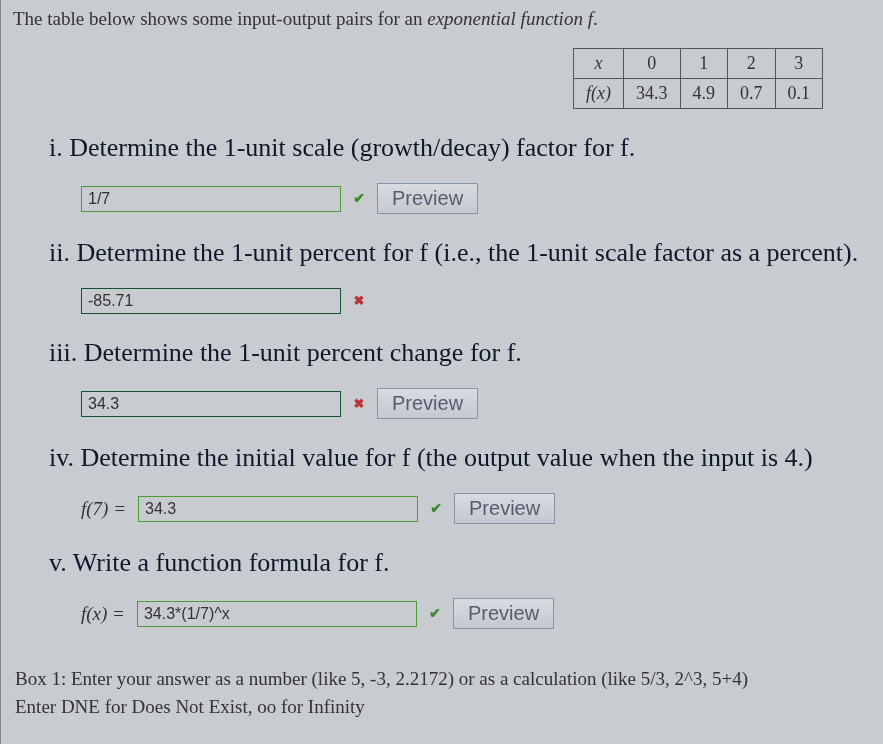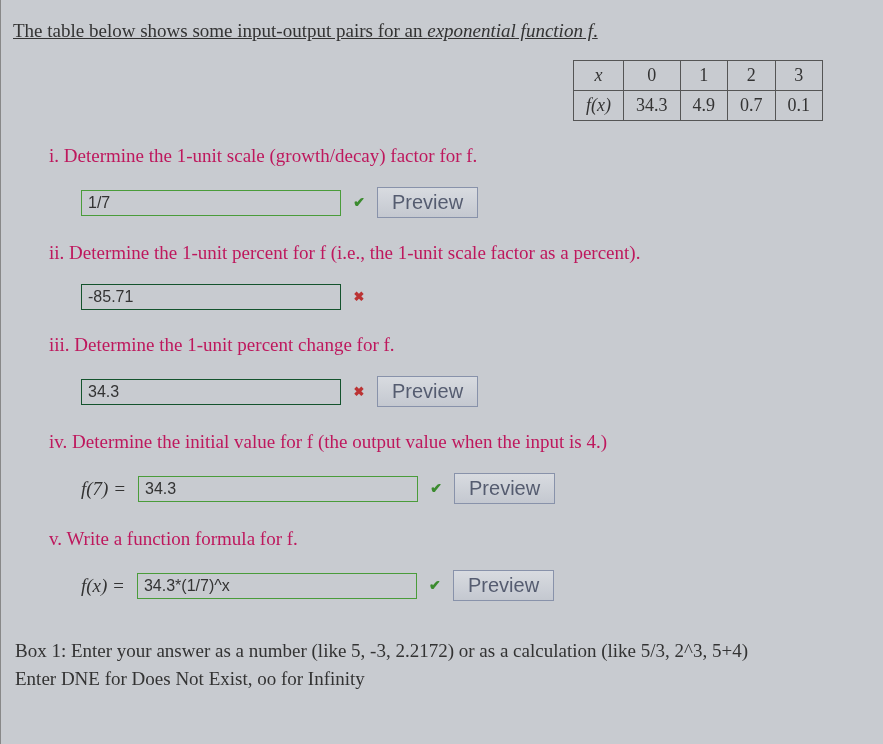--- a/index.html
+++ b/index.html
@@ -15,23 +15,22 @@
   }
   .page {
     background: #c8cbd0;
     width: 883px;
     height: 744px;
     border-left: 1px solid #888;
     padding: 0;
   }
   .intro {
     font-size: 19px;
-    padding: 20px 12px 4px 12px;
+    padding: 8px 12px 4px 12px;
     color: #333;
-    text-decoration: underline;
   }
   .intro em { font-style: italic; }
   .intro .f { font-style: italic; font-family: 'Times New Roman', serif; }
   .table-wrap {
     display: flex;
     justify-content: flex-end;
     padding: 14px 60px 18px 0;
   }
   table.data {
     border-collapse: collapse;
@@ -45,22 +44,22 @@
     font-weight: normal;
     min-width: 42px;
     color: #333;
   }
   table.data .hdr {
     font-style: italic;
     font-family: 'Times New Roman', serif;
   }
   .q {
     padding: 6px 12px 4px 48px;
-    font-size: 19px;
-    color: #be185d;
+    font-size: 26px;
+    color: #0f172a;
   }
   .answer-row {
     padding: 16px 29px 18px 80px;
     display: flex;
     align-items: center;
     gap: 10px;
   }
   .answer-row .prefix {
     font-size: 19px;
     font-style: italic;

